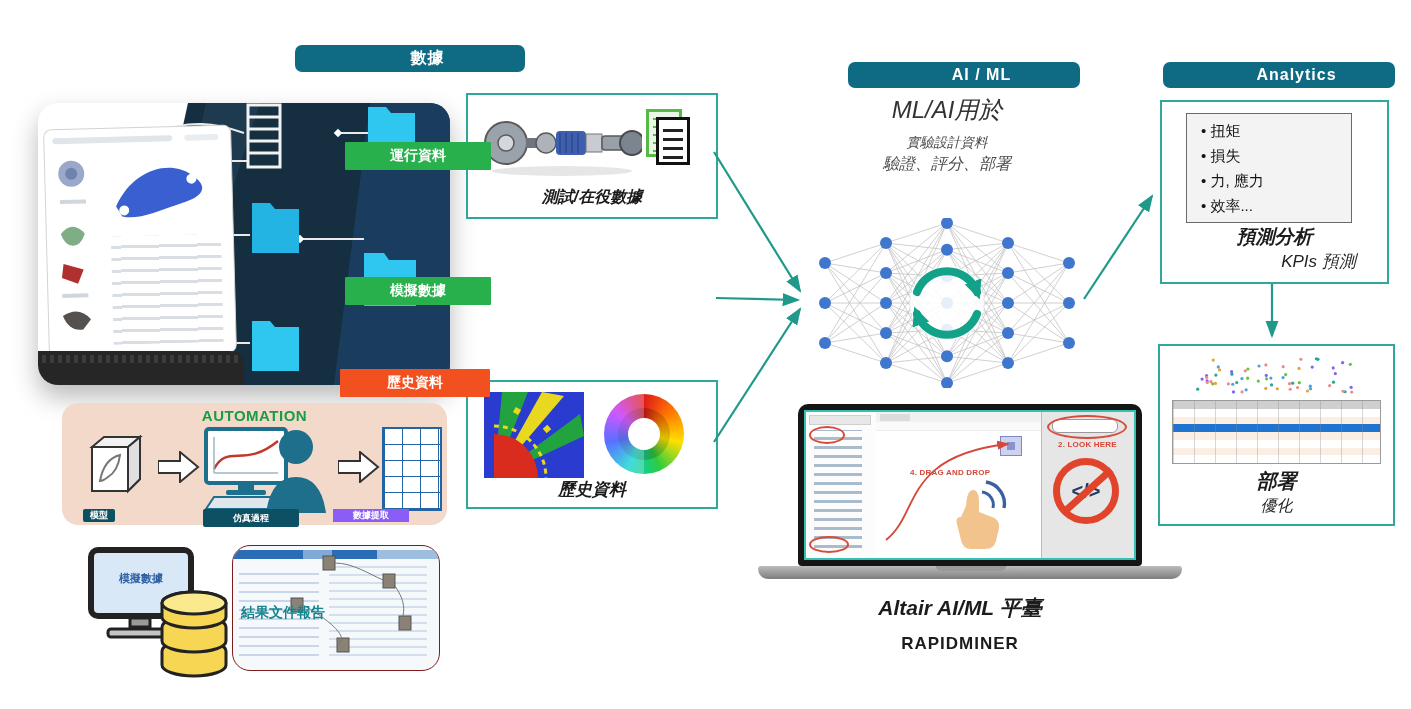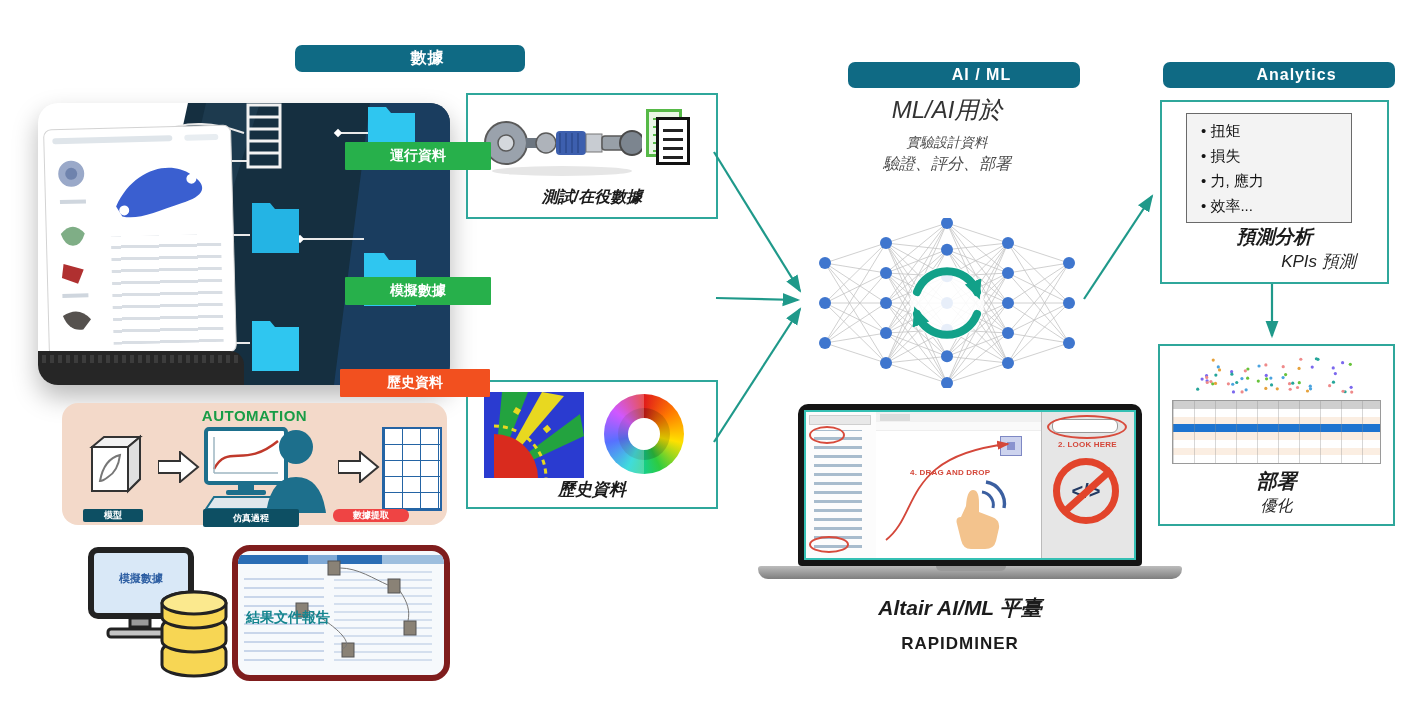--- a/index.html
+++ b/index.html
@@ -122,41 +122,41 @@
       <polygon points="10,76 72,76 80,88 2,88" fill="#dfe7ec" stroke="#1d6f8c" stroke-width="2"></polygon>
       <circle cx="92" cy="26" r="17" fill="#1d6f8c"></circle>
       <path d="M62,92 q5,-36 30,-36 q25,0 30,36 z" fill="#1d6f8c"></path>
     </svg>
     <svg class="abs" style="left:276px;top:48px;" width="42" height="32">
       <polygon points="0,10 22,10 22,1 40,16 22,31 22,22 0,22" fill="#fff" stroke="#333" stroke-width="2"></polygon>
     </svg>
     <div class="abs" style="left:320px;top:24px;width:56px;height:80px;background:#fff;border:2px solid #2464a4;
          background-image:repeating-linear-gradient(0deg,#2464a4 0 1px,transparent 1px 16px),
                           repeating-linear-gradient(90deg,#2464a4 0 1px,transparent 1px 18px);"></div>
-    <div class="abs srclabel" style="left:21px;top:106px;width:60px;height:13px;background:#0d4f63;font-size:9px;border-radius:2px;">模型</div>
+    <div class="abs srclabel" style="left:21px;top:106px;width:32px;height:13px;background:#0d4f63;font-size:9px;border-radius:2px;">模型</div>
     <div class="abs srclabel" style="left:141px;top:106px;width:96px;height:18px;background:#0d4f63;font-size:9px;border-radius:2px;">仿真過程</div>
-    <div class="abs srclabel" style="left:271px;top:106px;width:76px;height:13px;background:#ef4444;font-size:9px;border-radius:6px;">數據提取</div>
+    <div class="abs srclabel" style="left:271px;top:106px;width:76px;height:13px;background:#8b5cf6;font-size:9px;border-radius:0;">數據提取</div>
   </div>
 
   <div class="abs" style="left:86px;top:545px;width:150px;height:135px;">
     <svg class="abs" style="left:0;top:0;" width="118" height="100">
       <rect x="5" y="5" width="100" height="66" rx="7" fill="#d9e8f7" stroke="#222" stroke-width="6"></rect>
       <rect x="44" y="73" width="20" height="9" fill="#9a9a9a" stroke="#222" stroke-width="3"></rect>
       <rect x="22" y="84" width="64" height="8" rx="3" fill="#c4c4c4" stroke="#222" stroke-width="3"></rect>
     </svg>
     <div class="abs ctr" style="left:12px;top:26px;width:86px;font-size:11px;font-weight:bold;color:#2e5fa3;">模擬數據</div>
     <svg class="abs" style="left:66px;top:42px;" width="84" height="92">
       <path d="M10,64 a32,11 0 0 1 64,0 v14 a32,11 0 0 1 -64,0 z" fill="#f7d654" stroke="#222" stroke-width="3"></path>
       <path d="M10,40 a32,11 0 0 1 64,0 v14 a32,11 0 0 1 -64,0 z" fill="#f7d654" stroke="#222" stroke-width="3"></path>
       <path d="M10,16 a32,11 0 0 1 64,0 v14 a32,11 0 0 1 -64,0 z" fill="#f7d654" stroke="#222" stroke-width="3"></path>
       <ellipse cx="42" cy="16" rx="32" ry="11" fill="#fbe98e" stroke="#222" stroke-width="3"></ellipse>
     </svg>
   </div>
 
-  <div class="abs" style="left:232px;top:545px;width:206px;height:124px;border:6px solid #7f1d1d;border-radius:18px;background:#f6f9fc;overflow:hidden;">
+  <div class="abs" style="left:232px;top:545px;width:206px;height:124px;border:1px solid #7f1d1d;border-radius:18px;background:#f6f9fc;overflow:hidden;">
     <div class="abs" style="left:0;top:4px;width:100%;height:9px;background:linear-gradient(90deg,#2a6db5 0 34%,#7fa9d6 34% 48%,#2a6db5 48% 70%,#9dbede 70% 100%);"></div>
     <div class="abs" style="left:6px;top:20px;width:80px;height:90px;
          background:repeating-linear-gradient(0deg,#c9d6ea 0 2px,transparent 2px 9px);"></div>
     <div class="abs" style="left:96px;top:20px;width:98px;height:90px;
          background:repeating-linear-gradient(0deg,#d4dfee 0 2px,transparent 2px 8px);"></div>
     <svg class="abs" style="left:0;top:0;" width="196" height="114">
       <g fill="#8a8276" stroke="#555" stroke-width="1">
         <rect x="90" y="10" width="12" height="14"></rect>
           <rect x="150" y="28" width="12" height="14"></rect>
         <rect x="58" y="52" width="12" height="14"></rect>

